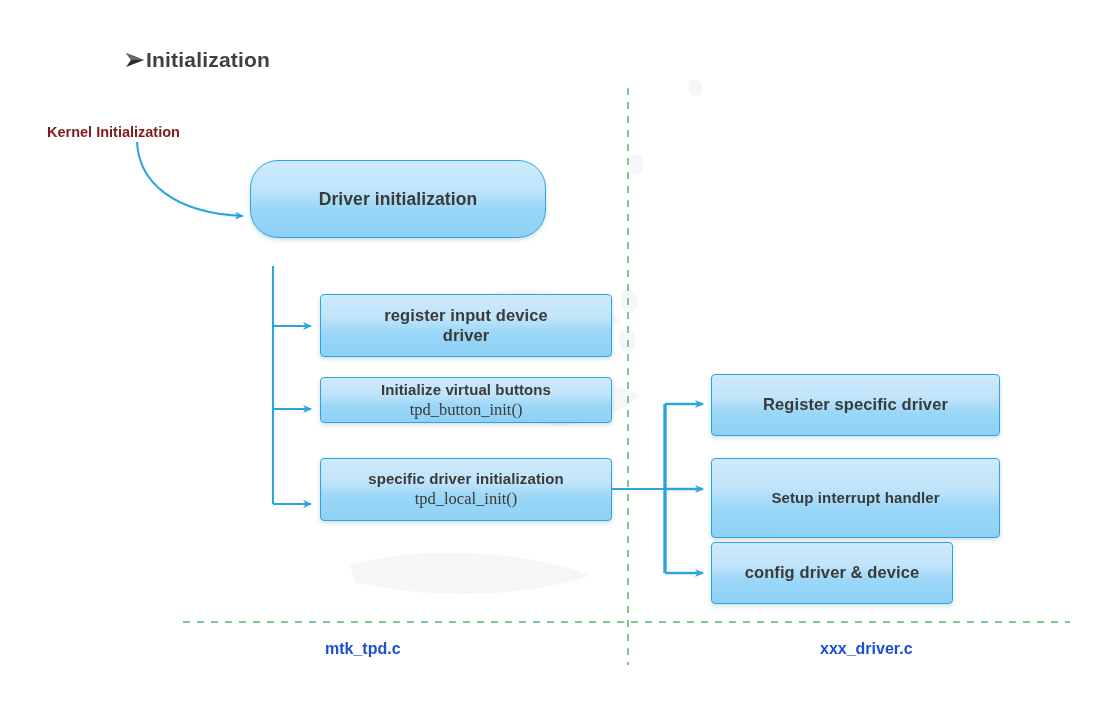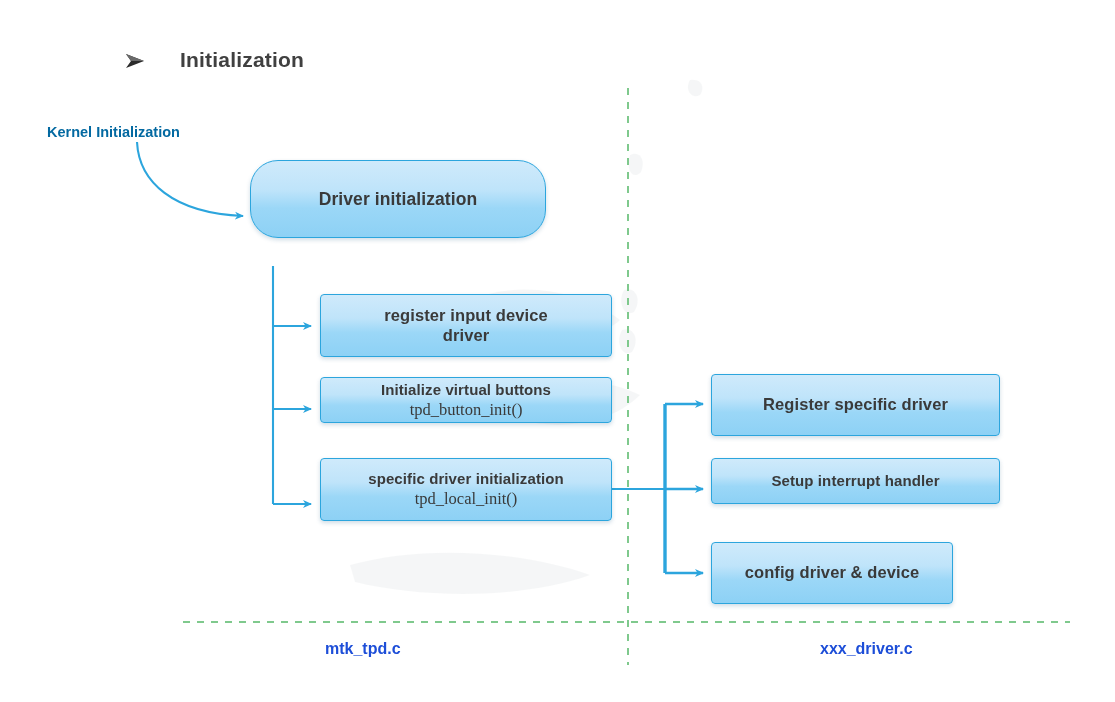--- a/index.html
+++ b/index.html
@@ -18,22 +18,21 @@
     background: #ffffff;
     overflow: hidden;
   }
 
   
   #heading-row {
     position: absolute;
     left: 124px;
     top: 48px;
     display: flex;
-    align-items: flex-end;
-    gap: 34px;
+    align-items: center;
   }
   #bullet-arrow {
     width: 22px;
     height: 22px;
     display: block;
   }
   #heading-text {
     font-size: 21px;
     font-weight: bold;
     color: #404040;
@@ -41,21 +40,21 @@
     white-space: nowrap;
   }
 
   
   #kernel-label {
     position: absolute;
     left: 47px;
     top: 124px;
     font-size: 14.5px;
     font-weight: bold;
-    color: #0369a1;
+    color: #7f1d1d;
     white-space: nowrap;
   }
 
   
   #wires {
     position: absolute;
     left: 0;
     top: 0;
     width: 1115px;
     height: 702px;
@@ -107,21 +106,21 @@
   }
 
   #node-driver-init { left: 250px; top: 160px; width: 296px; height: 78px; border-radius: 28px; }
   #node-driver-init .line1 { font-size: 17.5px; }
 
   #node-register-input { left: 320px; top: 294px; width: 292px; height: 63px; }
   #node-init-vbuttons  { left: 320px; top: 377px; width: 292px; height: 46px; }
   #node-specific-init  { left: 320px; top: 458px; width: 292px; height: 63px; }
 
   #node-register-driver { left: 711px; top: 374px; width: 289px; height: 62px; }
-  #node-setup-irq       { left: 711px; top: 458px; width: 289px; height: 46px; }
+  #node-setup-irq       { left: 711px; top: 458px; width: 289px; height: 80px; }
   #node-config-dd       { left: 711px; top: 542px; width: 242px; height: 62px; }
 
   
   .file-label {
     position: absolute;
     font-size: 16px;
     font-weight: bold;
     color: #1d4ed8;
     white-space: nowrap;
   }

